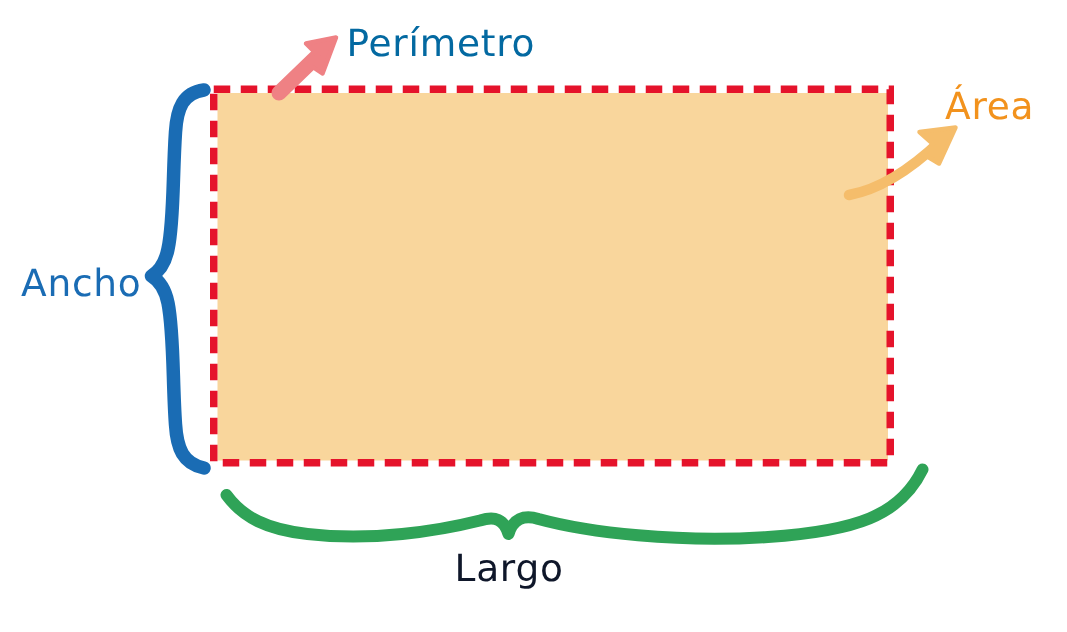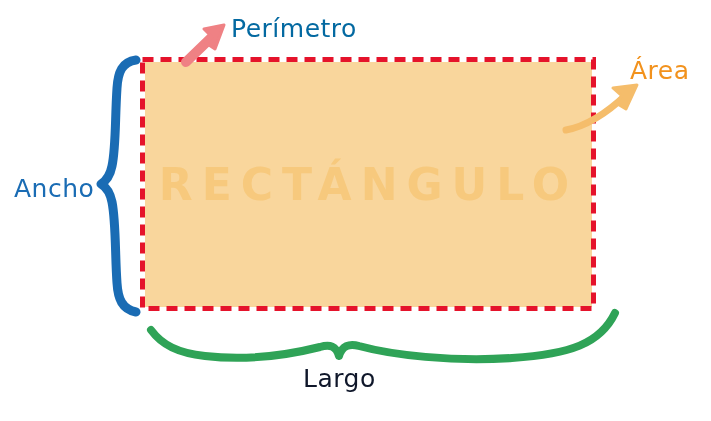--- a/index.html
+++ b/index.html
@@ -86,21 +86,20 @@
     pointer-events: none;
   }
 </style>
 </head>
 <body>
 
 <div id="diagram">
 
   <div id="rect-fill"></div>
 
-  <div id="watermark">RECTÁNGULO</div>
 
   <svg class="layer" viewBox="0 0 711 421" xmlns="http://www.w3.org/2000/svg">
 
     <rect x="142.5" y="59.5" width="451" height="249" fill="none" stroke="#e5132b" stroke-width="5" stroke-dasharray="11 7" stroke-linecap="butt"></rect>
 
     <path d="M 136 60
              C 122 62, 118 72, 117 88
              C 115 118, 116 148, 112 166
              C 110 176, 106 181, 101 184
              C 106 187, 110 192, 112 202

